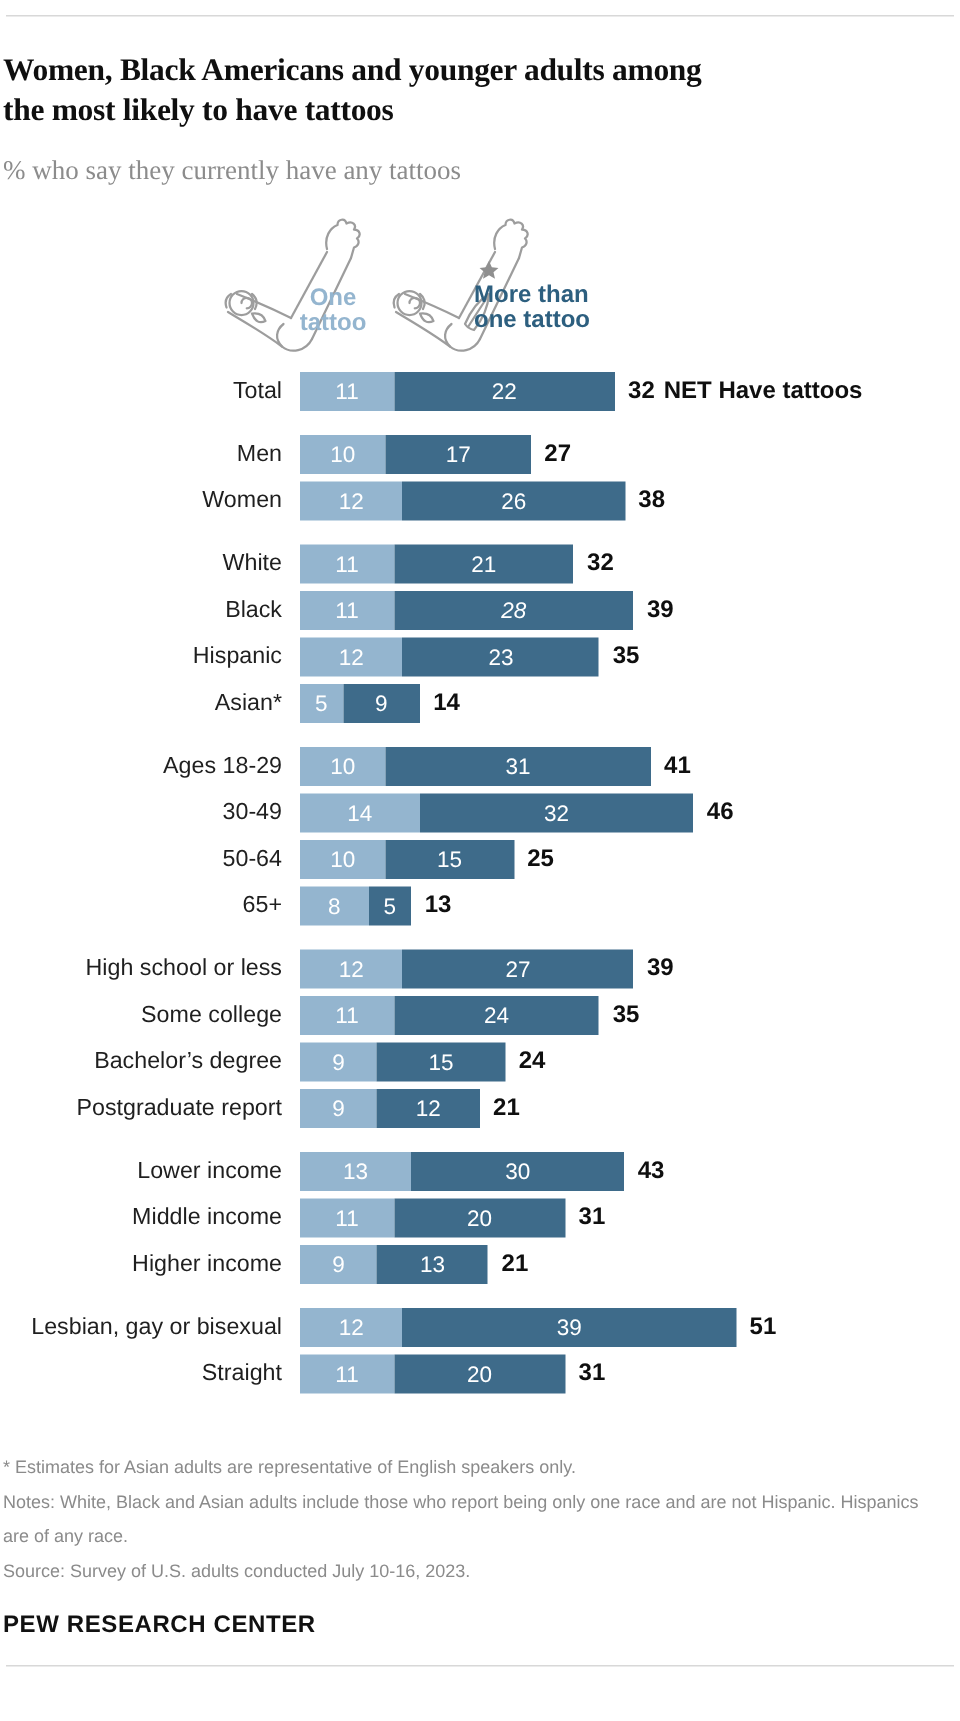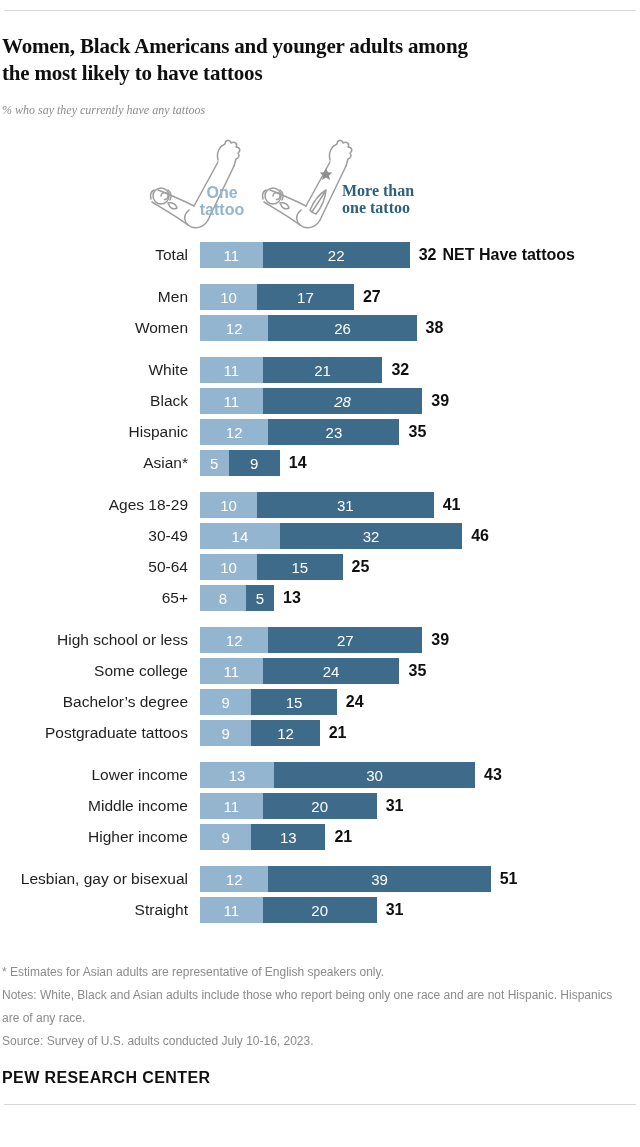--- a/index.html
+++ b/index.html
@@ -13,30 +13,30 @@
   .rule-top { margin-top:10px; }
   .title {
     margin:22px 10px 0 2px;
     font-size:21px; font-weight:bold; line-height:27px; color:#0f0f0f;
     letter-spacing:-0.2px;
     font-family:Liberation Serif, serif;
   }
   .subtitle {
     margin:16px 10px 18px 2px;
     font-family:"Liberation Serif","DejaVu Serif",serif;
-    font-style:italic; font-size:12px; color:#8c8c8c;
+    font-size:18px; color:#8c8c8c;
   }
   
   .legend { position:relative; height:100px; margin-top:10px; }
   .arm { position:absolute; top:2px; }
   .arm-left { left:146px; }
   .arm-right { left:258px; }
   .legend-label { position:absolute; font-weight:bold; font-size:16px; line-height:17px; }
   .legend-one { left:176px; top:48px; width:92px; text-align:center; }
-  .legend-more { left:342px; top:46px; width:130px; text-align:left;font-family:Liberation Serif, serif; }
+  .legend-more { left:316px; top:46px; width:130px; text-align:left; }
   
   .chart { margin-top:6px; }
   .group { margin-top:16px; }
   .group:first-child { margin-top:0; }
   .row { display:flex; align-items:center; height:26px; margin-bottom:5px; }
   .row:last-child { margin-bottom:0; }
   .row-label {
     width:188px; text-align:right; padding-right:0;
     font-size:15.5px; color:#1f1f1f; white-space:nowrap;
   }
@@ -216,34 +216,34 @@
       </div>
       <div class="row">
         <div class="row-label">Bachelor’s degree</div>
         <div class="bar">
           <div class="seg" style="width: 51.3px; background: rgb(148, 181, 207);">9</div>
           <div class="seg" style="width: 85.5px; background: rgb(62, 107, 138);">15</div>
         </div>
         <div class="net">24</div>
       </div>
       <div class="row">
-        <div class="row-label">Postgraduate tattoos</div>
+        <div class="row-label">Postgraduate report</div>
         <div class="bar">
           <div class="seg" style="width: 51.3px; background: rgb(148, 181, 207);">9</div>
           <div class="seg" style="width: 68.4px; background: rgb(62, 107, 138);">12</div>
         </div>
         <div class="net">21</div>
       </div>
     </div>
     <div class="group">
       <div class="row">
         <div class="row-label">Lower income</div>
         <div class="bar">
           <div class="seg" style="width: 74.1px; background: rgb(148, 181, 207);">13</div>
-          <div class="seg" style="width: 201px; background: rgb(62, 107, 138);">30</div>
+          <div class="seg" style="width: 142px; background: rgb(62, 107, 138);">30</div>
         </div>
         <div class="net">43</div>
       </div>
       <div class="row">
         <div class="row-label">Middle income</div>
         <div class="bar">
           <div class="seg" style="width: 62.7px; background: rgb(148, 181, 207);">11</div>
           <div class="seg" style="width: 114px; background: rgb(62, 107, 138);">20</div>
         </div>
         <div class="net">31</div>

